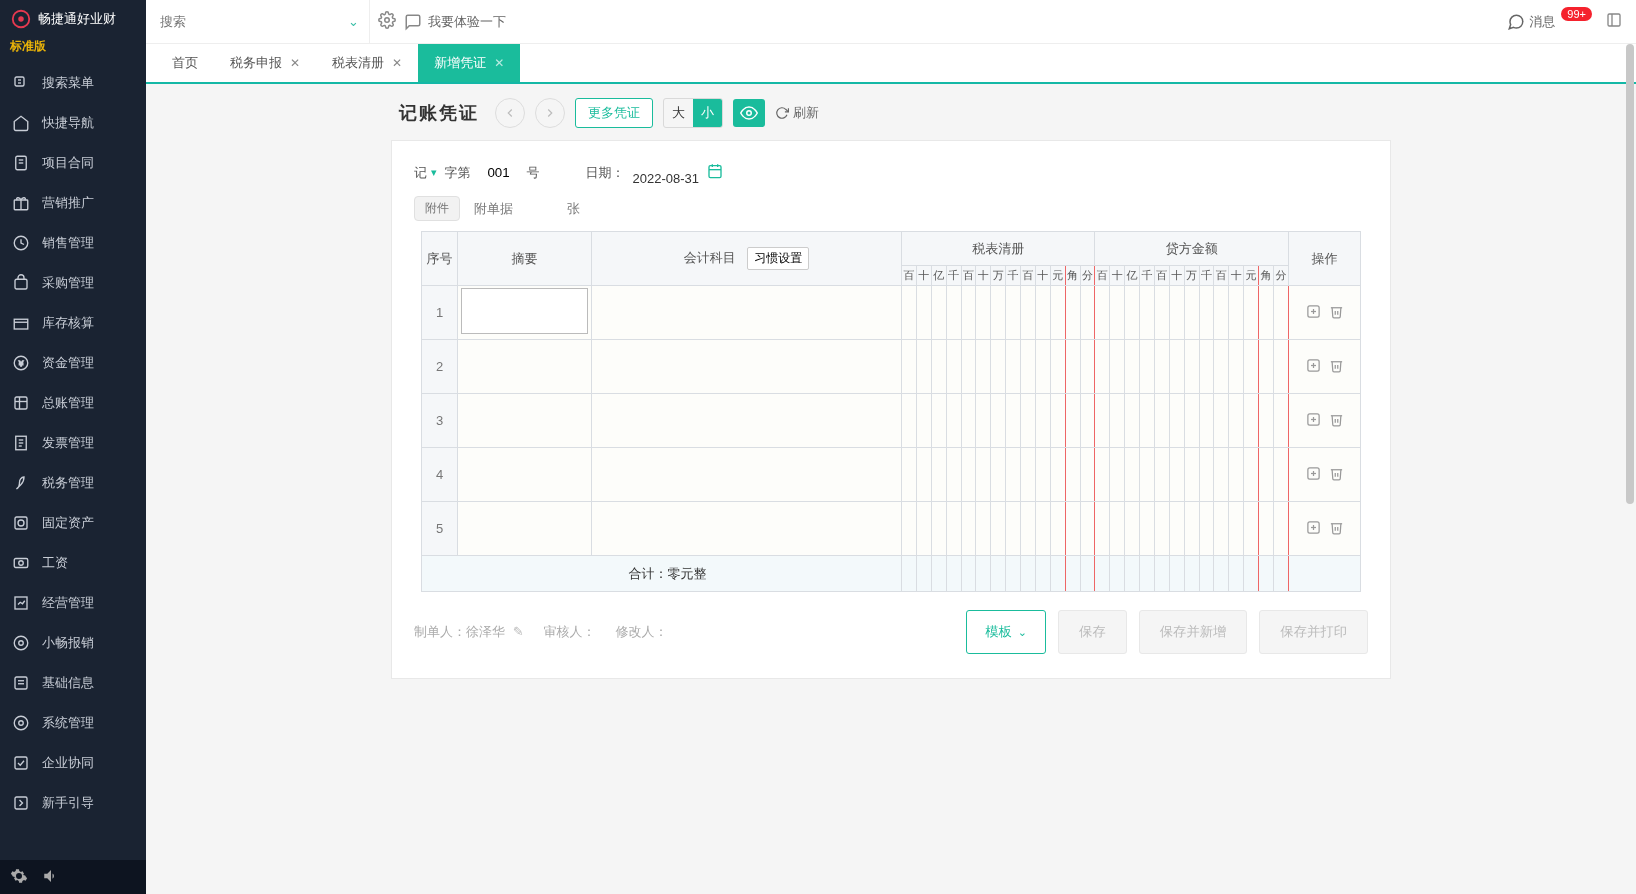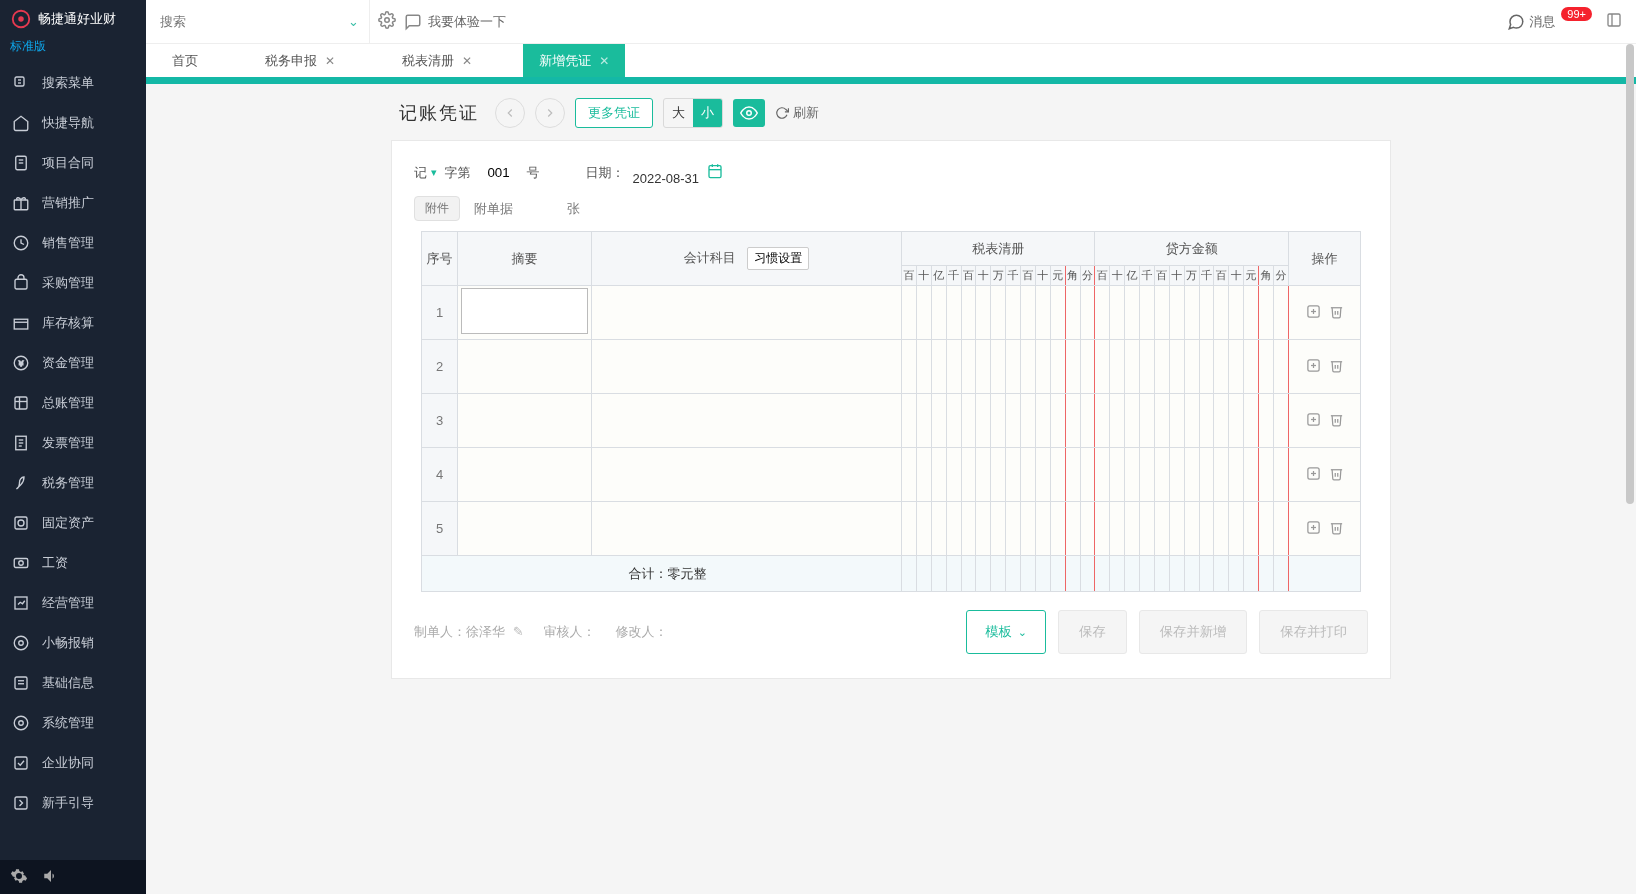--- a/index.html
+++ b/index.html
@@ -4,50 +4,50 @@
 <style>
 * { margin: 0; padding: 0; box-sizing: border-box; }
 body { font-family: "Microsoft YaHei", sans-serif; font-size: 13px; color: #333; background: #fff; overflow: hidden; }
 .app { display: flex; height: 100vh; }
 
 
 .sidebar { width: 146px; background: #1a2332; color: #ccc; display: flex; flex-direction: column; }
 .logo-area { padding: 8px 10px; display: flex; align-items: center; gap: 6px; }
 .logo-icon { width: 22px; height: 22px; }
 .logo-text { color: #fff; font-size: 13px; }
-.edition { color: #0ea5e9; font-size: 12px; padding: 0 10px 8px; }
+.edition { color: #eab308; font-size: 12px; padding: 0 10px 8px; font-weight: bold; }
 .menu { flex: 1; overflow-y: auto; }
 .menu-item { display: flex; align-items: center; gap: 12px; padding: 11px 12px; cursor: pointer; color: #c8cdd6; }
 .menu-icon { width: 18px; height: 18px; display: inline-flex; align-items: center; justify-content: center; }
 .bottom-bar { height: 34px; background: #0d1420; display: flex; align-items: center; padding: 0 10px; gap: 14px; }
 .bottom-bar svg { width: 18px; height: 18px; }
 
 
 .main { flex: 1; display: flex; flex-direction: column; background: #f5f5f5; min-width: 0; }
 .topbar { height: 44px; background: #fff; display: flex; align-items: center; padding: 0 14px; gap: 8px; border-bottom: 1px solid #eee; }
 .search-box { flex: 0 0 210px; display: flex; align-items: center; justify-content: space-between; color: #999; border-right: 1px solid #eee; padding-right: 10px; height: 100%; }
 .search-box input { border: none; outline: none; flex: 1; font-size: 13px; color: #333; }
 .search-chevron { color: #3bbfa7; }
 .gear { color: #888; cursor: pointer; }
 .experience { display: flex; align-items: center; gap: 6px; color: #666; cursor: pointer; }
 .top-right { margin-left: auto; display: flex; align-items: center; gap: 10px; }
 .badge { background: #f5222d; color: #fff; border-radius: 10px; padding: 1px 6px; font-size: 11px; position: relative; top: -8px; left: -4px; }
 .msg-btn { display: flex; align-items: center; gap: 4px; color: #666; cursor: pointer; }
 
 
-.tabs { height: 40px; background: #fff; display: flex; align-items: stretch; border-bottom: 7px solid #14b8a6; padding-left: 10px; gap: 35px; }
+.tabs { height: 40px; background: #fff; display: flex; align-items: stretch; border-bottom: 2px solid #14b8a6; padding-left: 10px; }
 .tab { display: flex; align-items: center; padding: 0 16px; gap: 8px; cursor: pointer; color: #555; position: relative; }
 .tab.active { background: #1abc9c; color: #fff; }
 .tab-close { font-size: 12px; color: inherit; opacity: 0.7; cursor: pointer; }
 
 
 .content { flex: 1; overflow: auto; padding: 14px 0 0 0; }
 .voucher-wrap { max-width: 1000px; margin: 0 auto; }
 .voucher-header { display: flex; align-items: center; gap: 10px; margin-bottom: 12px; padding: 0 8px; }
-.page-title { font-size: 18px; font-weight: 400; color: #333; margin-right: 6px; letter-spacing: 2px; }
+.page-title { font-size: 18px; font-weight: 700; color: #333; margin-right: 6px; letter-spacing: 2px; }
 .nav-circle { width: 30px; height: 30px; border: 1px solid #ddd; border-radius: 50%; display: inline-flex; align-items: center; justify-content: center; color: #bbb; cursor: pointer; }
 .btn { padding: 5px 12px; border: 1px solid #d9d9d9; background: #fff; border-radius: 3px; cursor: pointer; font-size: 13px; }
 .btn-more { border-color: #1abc9c; color: #1abc9c; }
 .size-group { display: flex; border: 1px solid #d9d9d9; border-radius: 3px; overflow: hidden; }
 .size-btn { padding: 5px 8px; cursor: pointer; font-size: 13px; }
 .size-btn.active { background: #1abc9c; color: #fff; }
 .eye-btn { width: 32px; height: 28px; background: #1abc9c; border-radius: 3px; display: inline-flex; align-items: center; justify-content: center; cursor: pointer; }
 .refresh { display: flex; align-items: center; gap: 4px; color: #666; cursor: pointer; }
 
 

